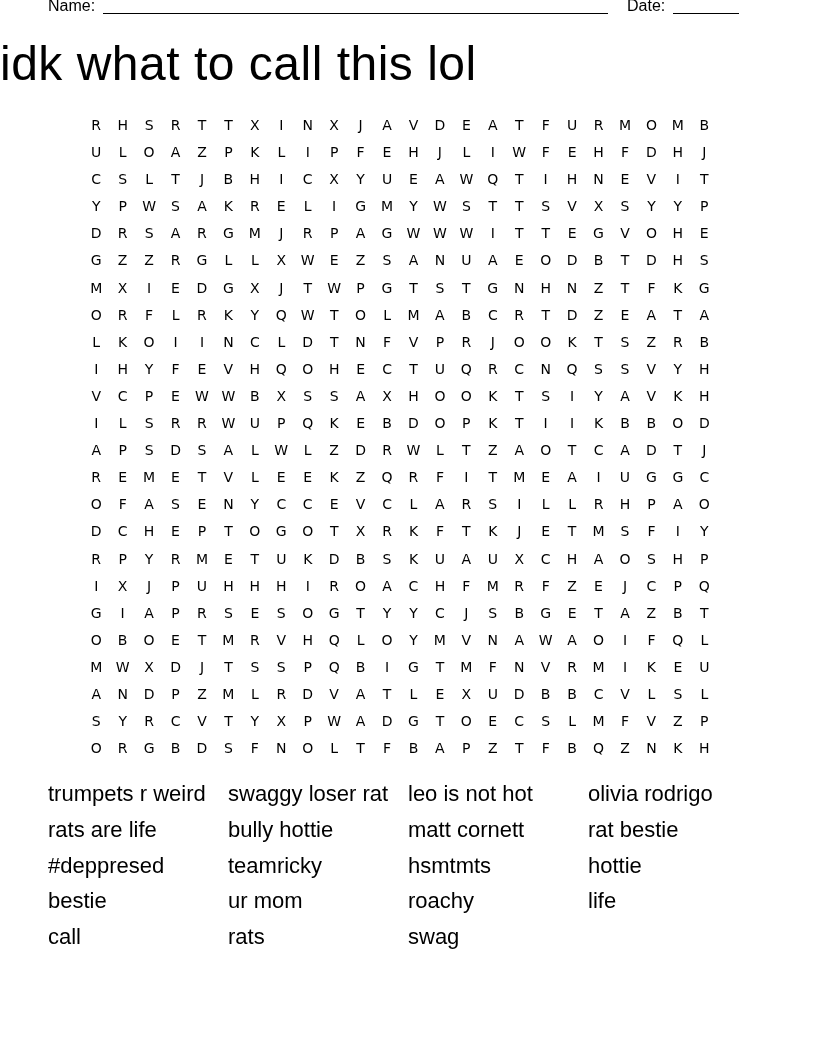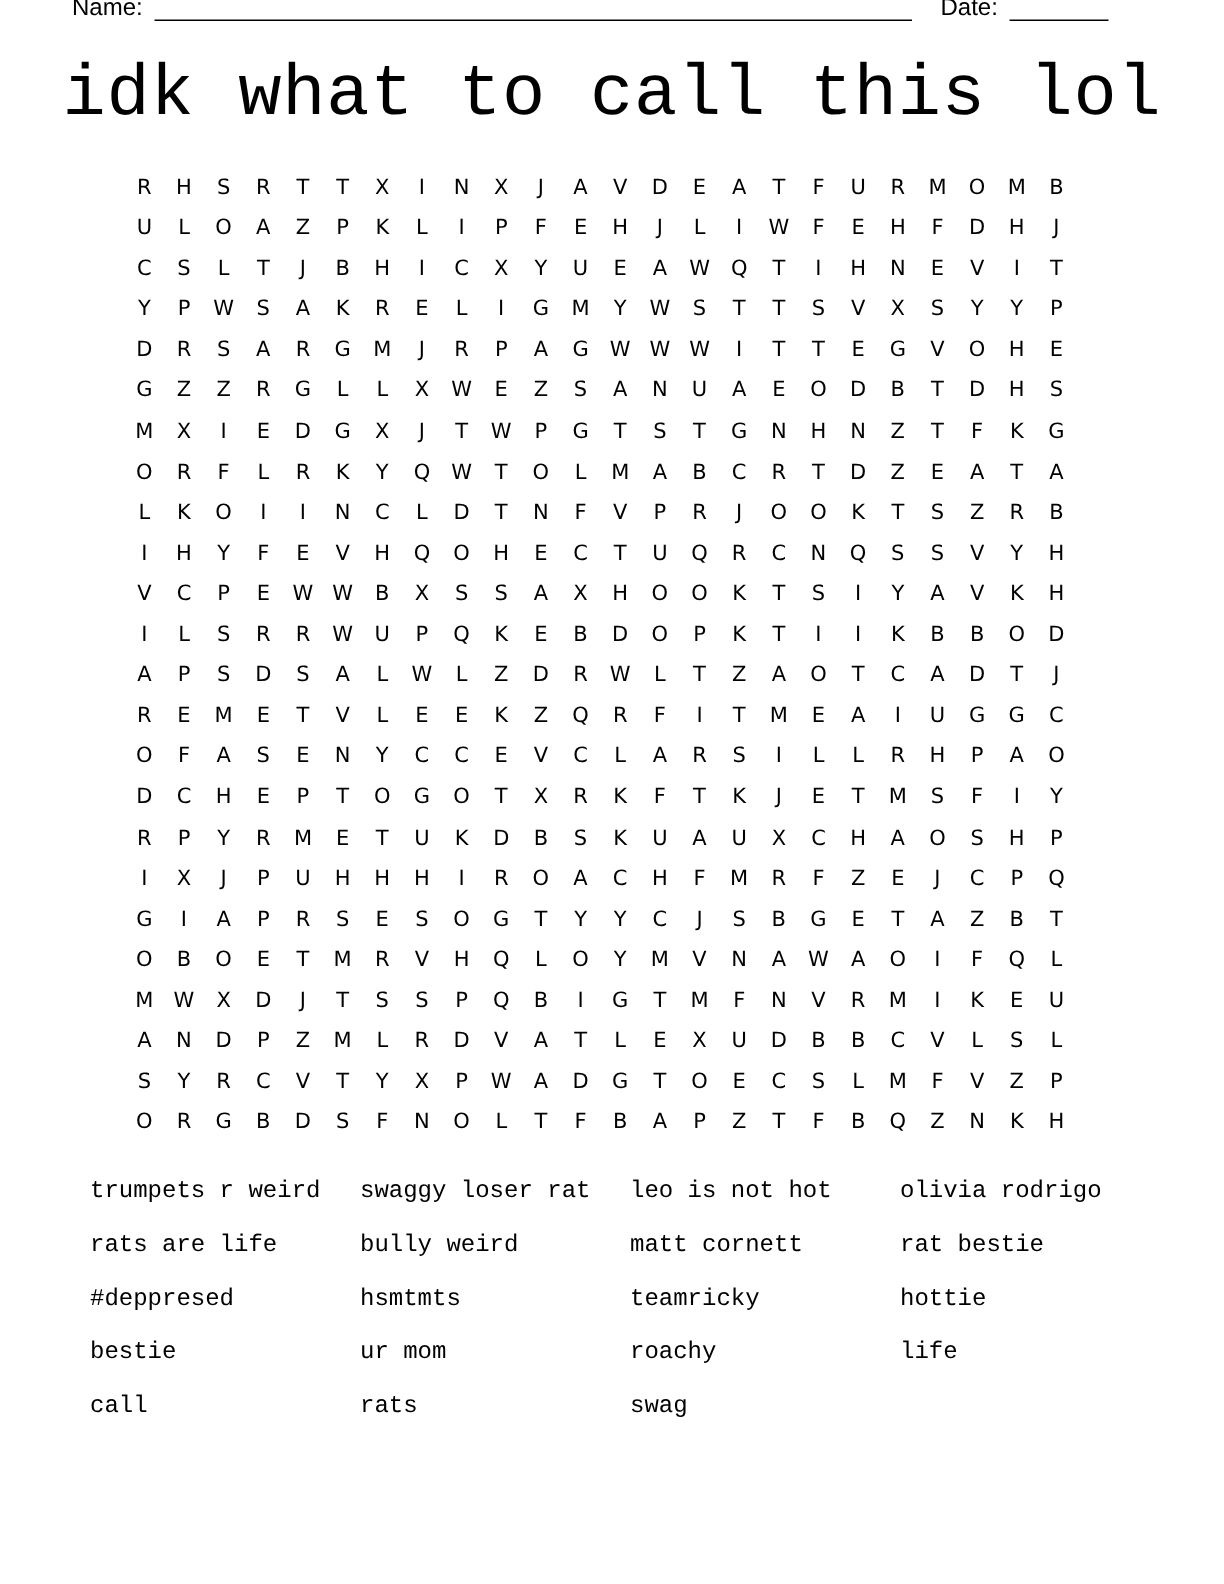--- a/index.html
+++ b/index.html
@@ -6,34 +6,34 @@
   body { width: 816px; height: 1056px; position: relative; overflow: hidden; color: #000; }
   .header-line {
     position: absolute; top: -3px; left: 48px; width: 700px; height: 22px;
     font-family: "Liberation Sans", sans-serif; font-size: 16px; white-space: nowrap;
   }
   .header-line .name-label { position: absolute; left: 0; top: 0; }
   .header-line .name-line { position: absolute; left: 55px; top: 16px; width: 505px; border-bottom: 1px solid #000; }
   .header-line .date-label { position: absolute; left: 579px; top: 0; }
   .header-line .date-line { position: absolute; left: 625px; top: 16px; width: 66px; border-bottom: 1px solid #000; }
   .title {
-    position: absolute; top: 32px; left: 0; width: 816px; text-align: center;
-    font-family: Liberation Mono, monospace; font-size: 48px; line-height: 64px;
+    position: absolute; top: 32px; left: 0; width: 816px; 
+    font-family: Liberation Sans, sans-serif; font-size: 48px; line-height: 64px;
     letter-spacing: 0.5px;
   }
   .grid {
     position: absolute; top: 112px; left: 83px;
     display: grid; grid-template-columns: repeat(24, 26.45px); grid-auto-rows: 27.1px;
     font-family: "DejaVu Sans", sans-serif; font-size: 14px;
   }
   .cell { text-align: center; line-height: 27.1px; }
   .words {
     position: absolute; top: 778px; left: 48px;
     display: grid; grid-template-columns: 180px 180px 180px 180px; grid-auto-rows: 35.8px;
-    font-family: Liberation Mono, monospace; font-size: 16px; margin-left: 12px;
+    font-family: Liberation Sans, sans-serif; font-size: 22px;
   }
   .word { white-space: nowrap; line-height: 32px; }
 </style>
 </head>
 <body>
 
 <div class="header-line">
   <span class="name-label">Name:</span>
   <span class="name-line"></span>
   <span class="date-label">Date:</span>
@@ -620,26 +620,26 @@
     <div class="cell">K</div>
     <div class="cell">H</div>
   </div>
 
 <div class="words" id="words">
     <div class="word">trumpets r weird</div>
     <div class="word">swaggy loser rat</div>
     <div class="word">leo is not hot</div>
     <div class="word">olivia rodrigo</div>
     <div class="word">rats are life</div>
-    <div class="word">bully weird</div>
+    <div class="word">bully hottie</div>
     <div class="word">matt cornett</div>
     <div class="word">rat bestie</div>
     <div class="word">#deppresed</div>
+    <div class="word">teamricky</div>
     <div class="word">hsmtmts</div>
-    <div class="word">teamricky</div>
     <div class="word">hottie</div>
     <div class="word">bestie</div>
     <div class="word">ur mom</div>
     <div class="word">roachy</div>
     <div class="word">life</div>
     <div class="word">call</div>
     <div class="word">rats</div>
     <div class="word">swag</div>
   </div>
 

